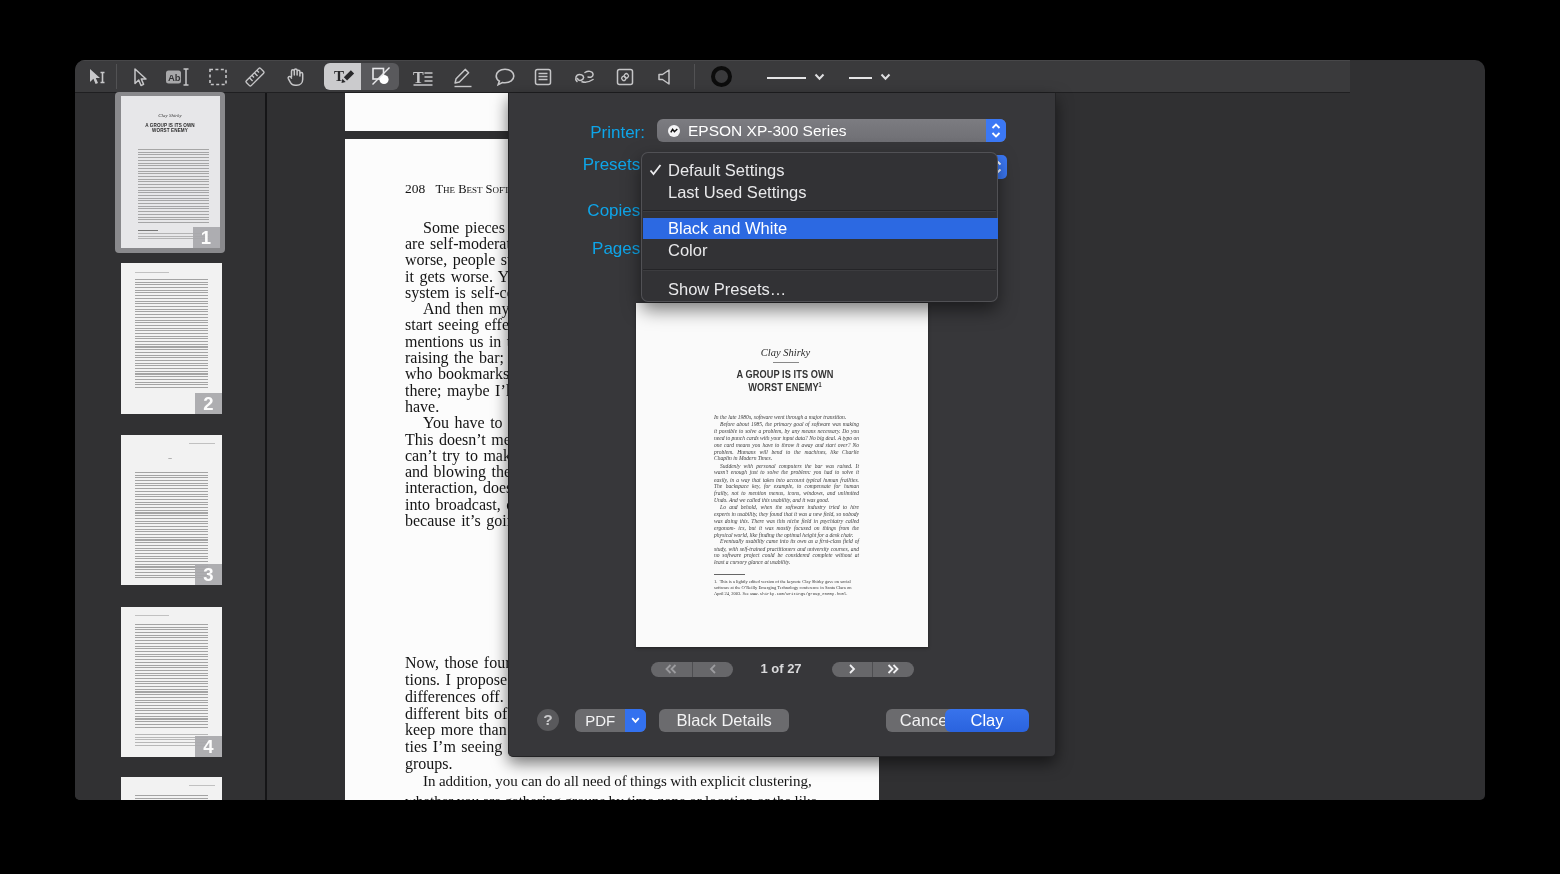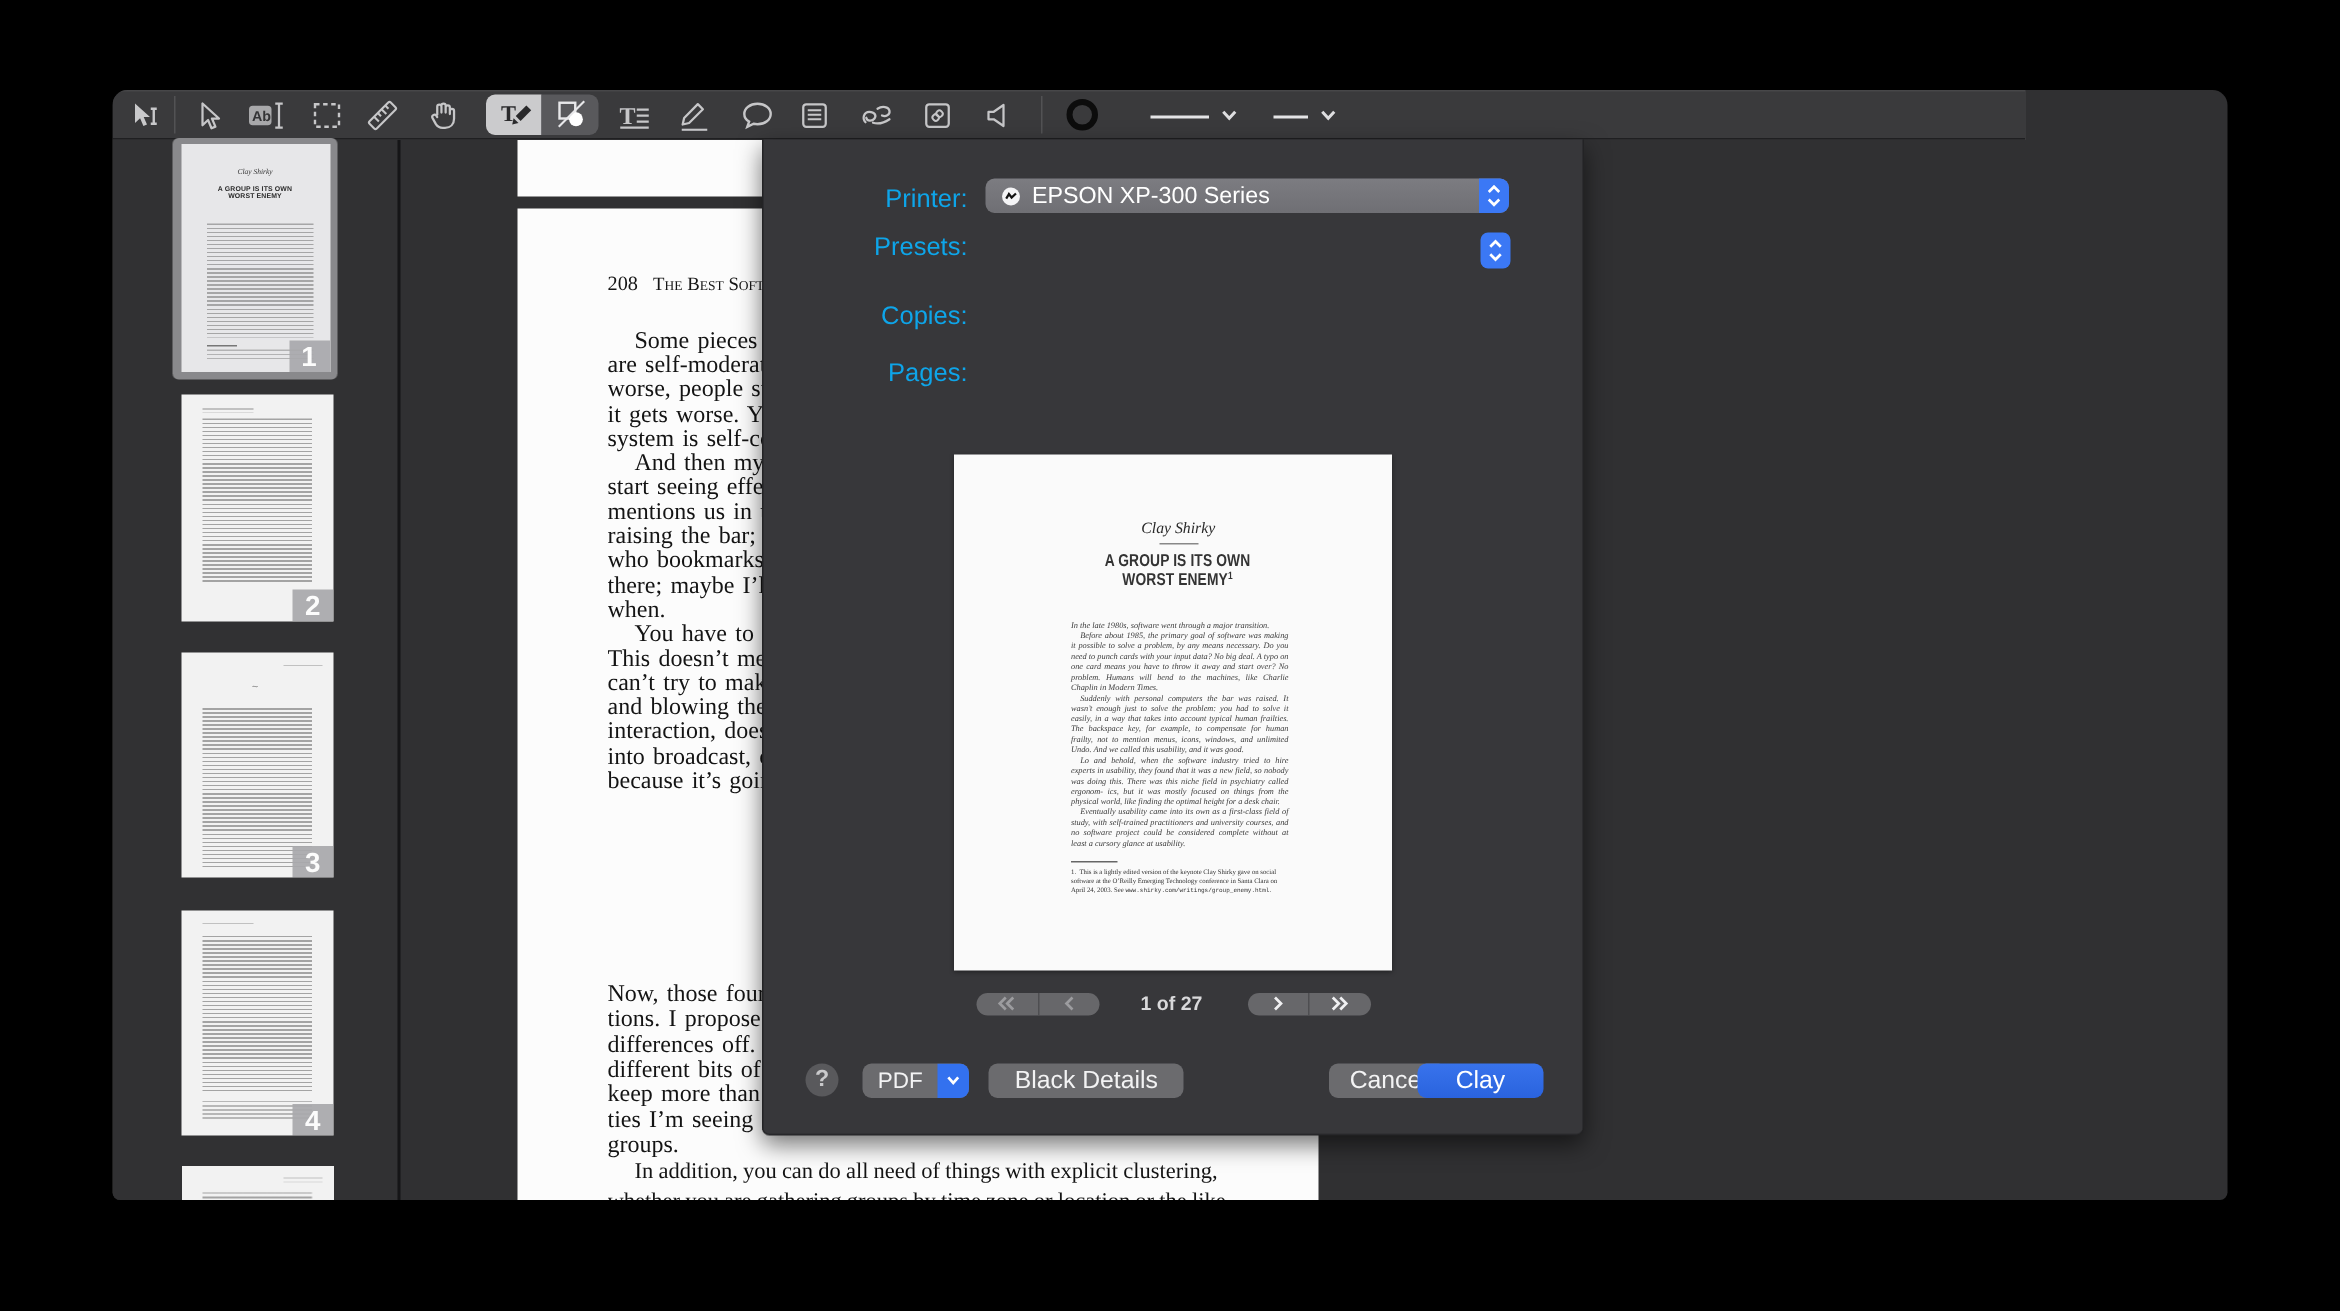--- a/index.html
+++ b/index.html
@@ -210,21 +210,21 @@
     <div class="bl" style="left:330px;top:175.9px">are self-moderating, and if some things start to get</div>
     <div class="bl" style="left:330px;top:192.2px">worse, people start to leave, and as they leave it</div>
     <div class="bl" style="left:330px;top:208.5px">it gets worse. You can see the pattern over and the</div>
     <div class="bl" style="left:330px;top:224.8px">system is self-correcting in ways that the web is</div>
     <div class="bl" style="left:348px;top:241.1px">And then my favorite line, they say: when we</div>
     <div class="bl" style="left:330px;top:257.4px">start seeing effects of scale, the people who are</div>
     <div class="bl" style="left:330px;top:273.7px">mentions us in their weblog, and that is a way of</div>
     <div class="bl" style="left:330px;top:290.0px">raising the bar; that’s a way of saying anyone</div>
     <div class="bl" style="left:330px;top:306.3px">who bookmarks this page, anyone who links to it</div>
     <div class="bl" style="left:330px;top:322.6px">there; maybe I’ll go look at what they said and</div>
-    <div class="bl" style="left:330px;top:338.9px">when.</div>
+    <div class="bl" style="left:330px;top:338.9px">have.</div>
     <div class="bl" style="left:348px;top:355.2px">You have to find some way to protect your own</div>
     <div class="bl" style="left:330px;top:371.5px">This doesn’t mean that you cannot mediate, you</div>
     <div class="bl" style="left:330px;top:387.8px">can’t try to make the conversation better by hand</div>
     <div class="bl" style="left:330px;top:404.1px">and blowing them up one at a time, that kind of</div>
     <div class="bl" style="left:330px;top:420.4px">interaction, doesn’t mean group interaction in</div>
     <div class="bl" style="left:330px;top:436.7px">into broadcast, or a way of changing one-to-one</div>
     <div class="bl" style="left:330px;top:453.0px">because it’s going to come anyway.</div>
     <div class="bl" style="left:330px;top:595.4px">Now, those four things are all kind of descrip-</div>
     <div class="bl" style="left:330px;top:612.1px">tions. I propose that these distinctions trade the</div>
     <div class="bl" style="left:330px;top:628.8px">differences off. The boundary lines between the</div>
@@ -311,13 +311,26 @@
       <div style="position:absolute;right:0;top:0;width:20.8px;height:23px;background:#3371ef">
         <svg style="position:absolute;left:6px;top:8.5px" width="9" height="7" viewBox="0 0 9 7" fill="none" stroke="#fff" stroke-width="1.8">
             <path d="M1.2 1.2 L4.5 4.9 L7.8 1.2"></path>
           </svg>
       </div>
     </div>
     <div class="btn" style="left:583.9px;top:648.5px;width:130.6px">Black Details</div>
     <div class="btn" style="left:811px;top:648.5px;width:79px">Cancel</div>
     <div class="btn" style="left:870px;top:648.5px;width:84px;background:linear-gradient(#3873ec,#2a63de);color:#fff">Clay</div>
   </div>
+  <div id="menu">
+    <svg style="position:absolute;left:7px;top:10.5px" width="13" height="12" viewBox="0 0 13 12" fill="none" stroke="#ececee" stroke-width="1.8">
+        <path d="M1.5 6.5 L4.5 10 L11.5 1"></path>
+      </svg>
+    <div class="mi" style="top:8px">Default Settings</div>
+    <div class="mi" style="top:29.6px">Last Used Settings</div>
+    <div class="msep" style="top:56.5px"></div>
+    <div class="abs" style="left:1px;top:65.3px;width:355px;height:21px;background:#2c69e2"></div>
+    <div class="mi" style="top:66.2px;color:#fff">Black and White</div>
+    <div class="mi" style="top:88px">Color</div>
+    <div class="msep" style="top:116.3px"></div>
+    <div class="mi" style="top:126.8px">Show Presets…</div>
+  </div>
 </div>
 
 </body></html>

